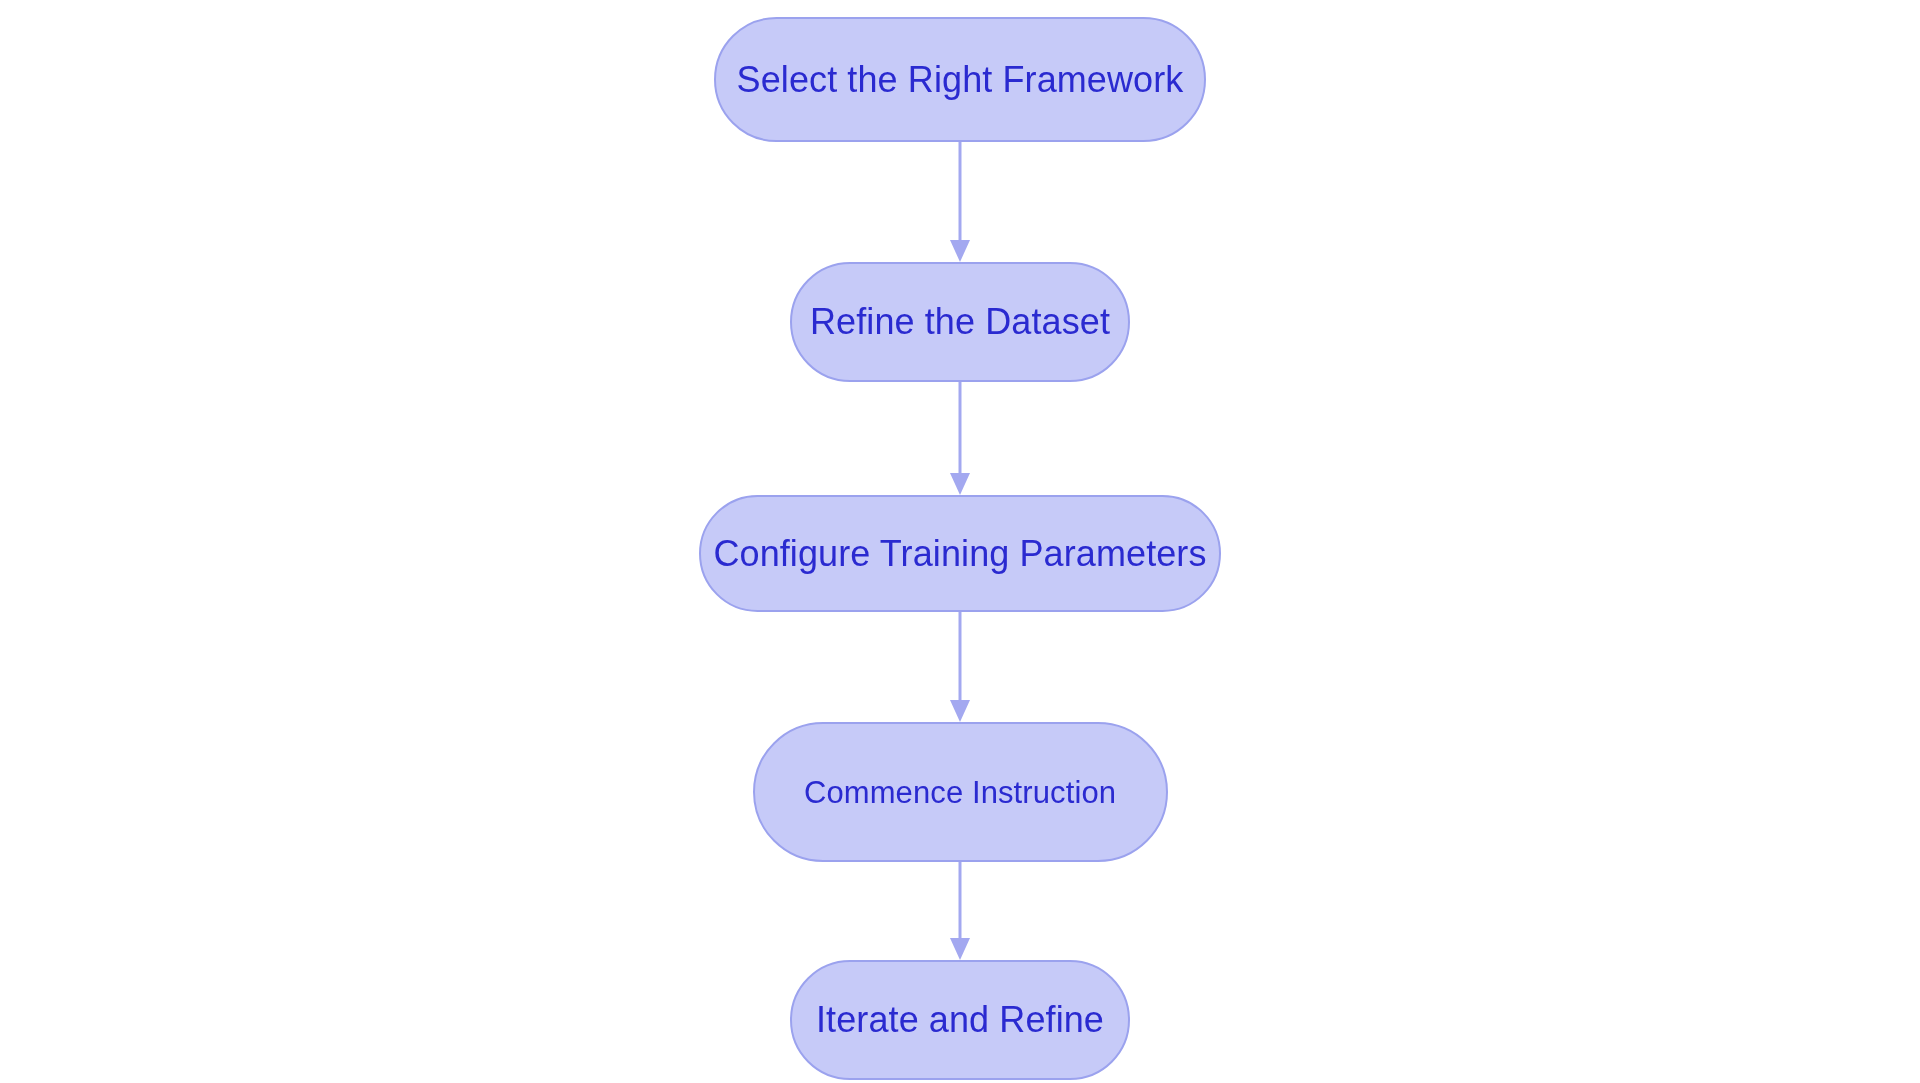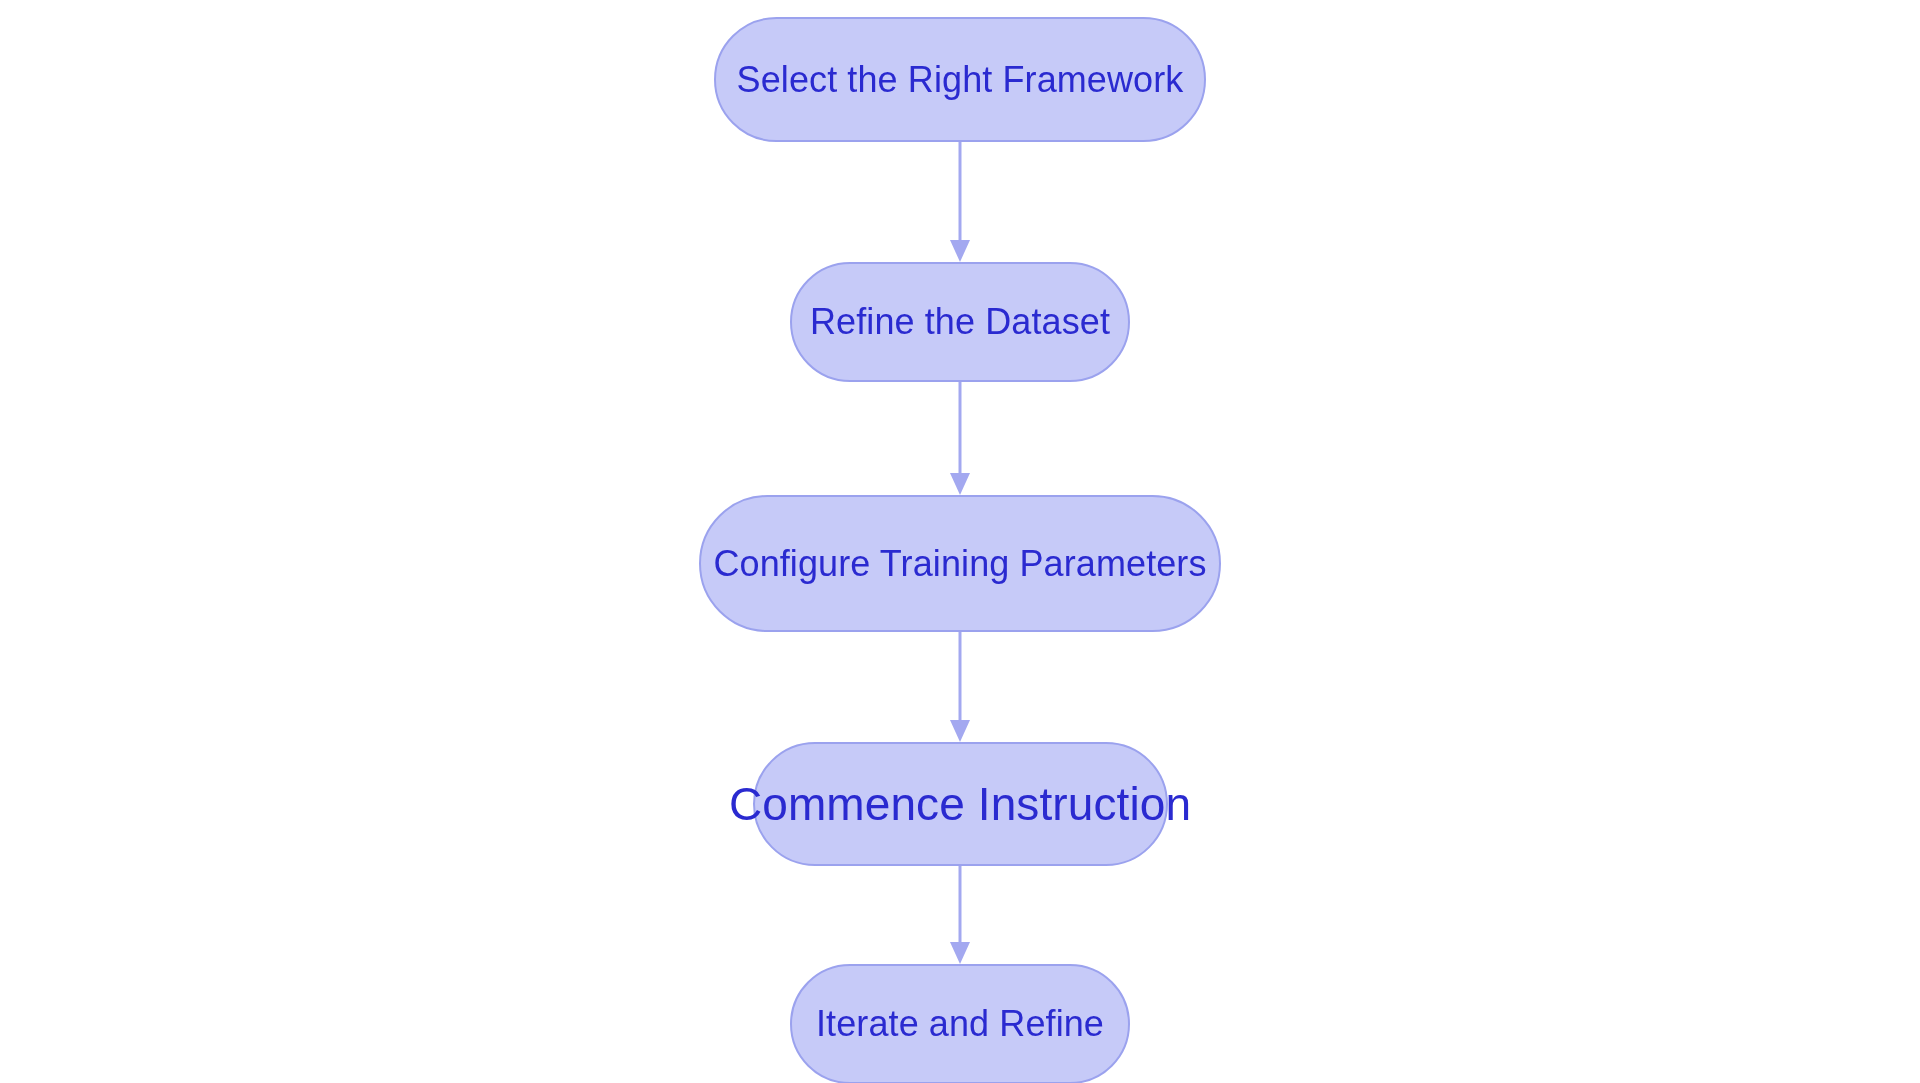--- a/index.html
+++ b/index.html
@@ -51,22 +51,22 @@
 
   .node-label {
     display: block;
     line-height: 1;
     color: #2a2ad0;
   }
 
   
   .node-1 { width: 492px; height: 125px; font-size: 36px; }
   .node-2 { width: 340px; height: 120px; font-size: 36px; }
-  .node-3 { width: 522px; height: 137px; font-size: 36px; }
-  .node-4 { width: 415px; height: 124px; font-size: 46px; }
+  .node-3 { width: 522px; height: 117px; font-size: 36px; }
+  .node-4 { width: 415px; height: 140px; font-size: 31px; }
   .node-5 { width: 340px; height: 120px; font-size: 36px; justify-content: center; }
 
   
   .connector {
     position: relative;
     width: 24px;
     display: flex;
     justify-content: center;
   }
   .connector svg {

